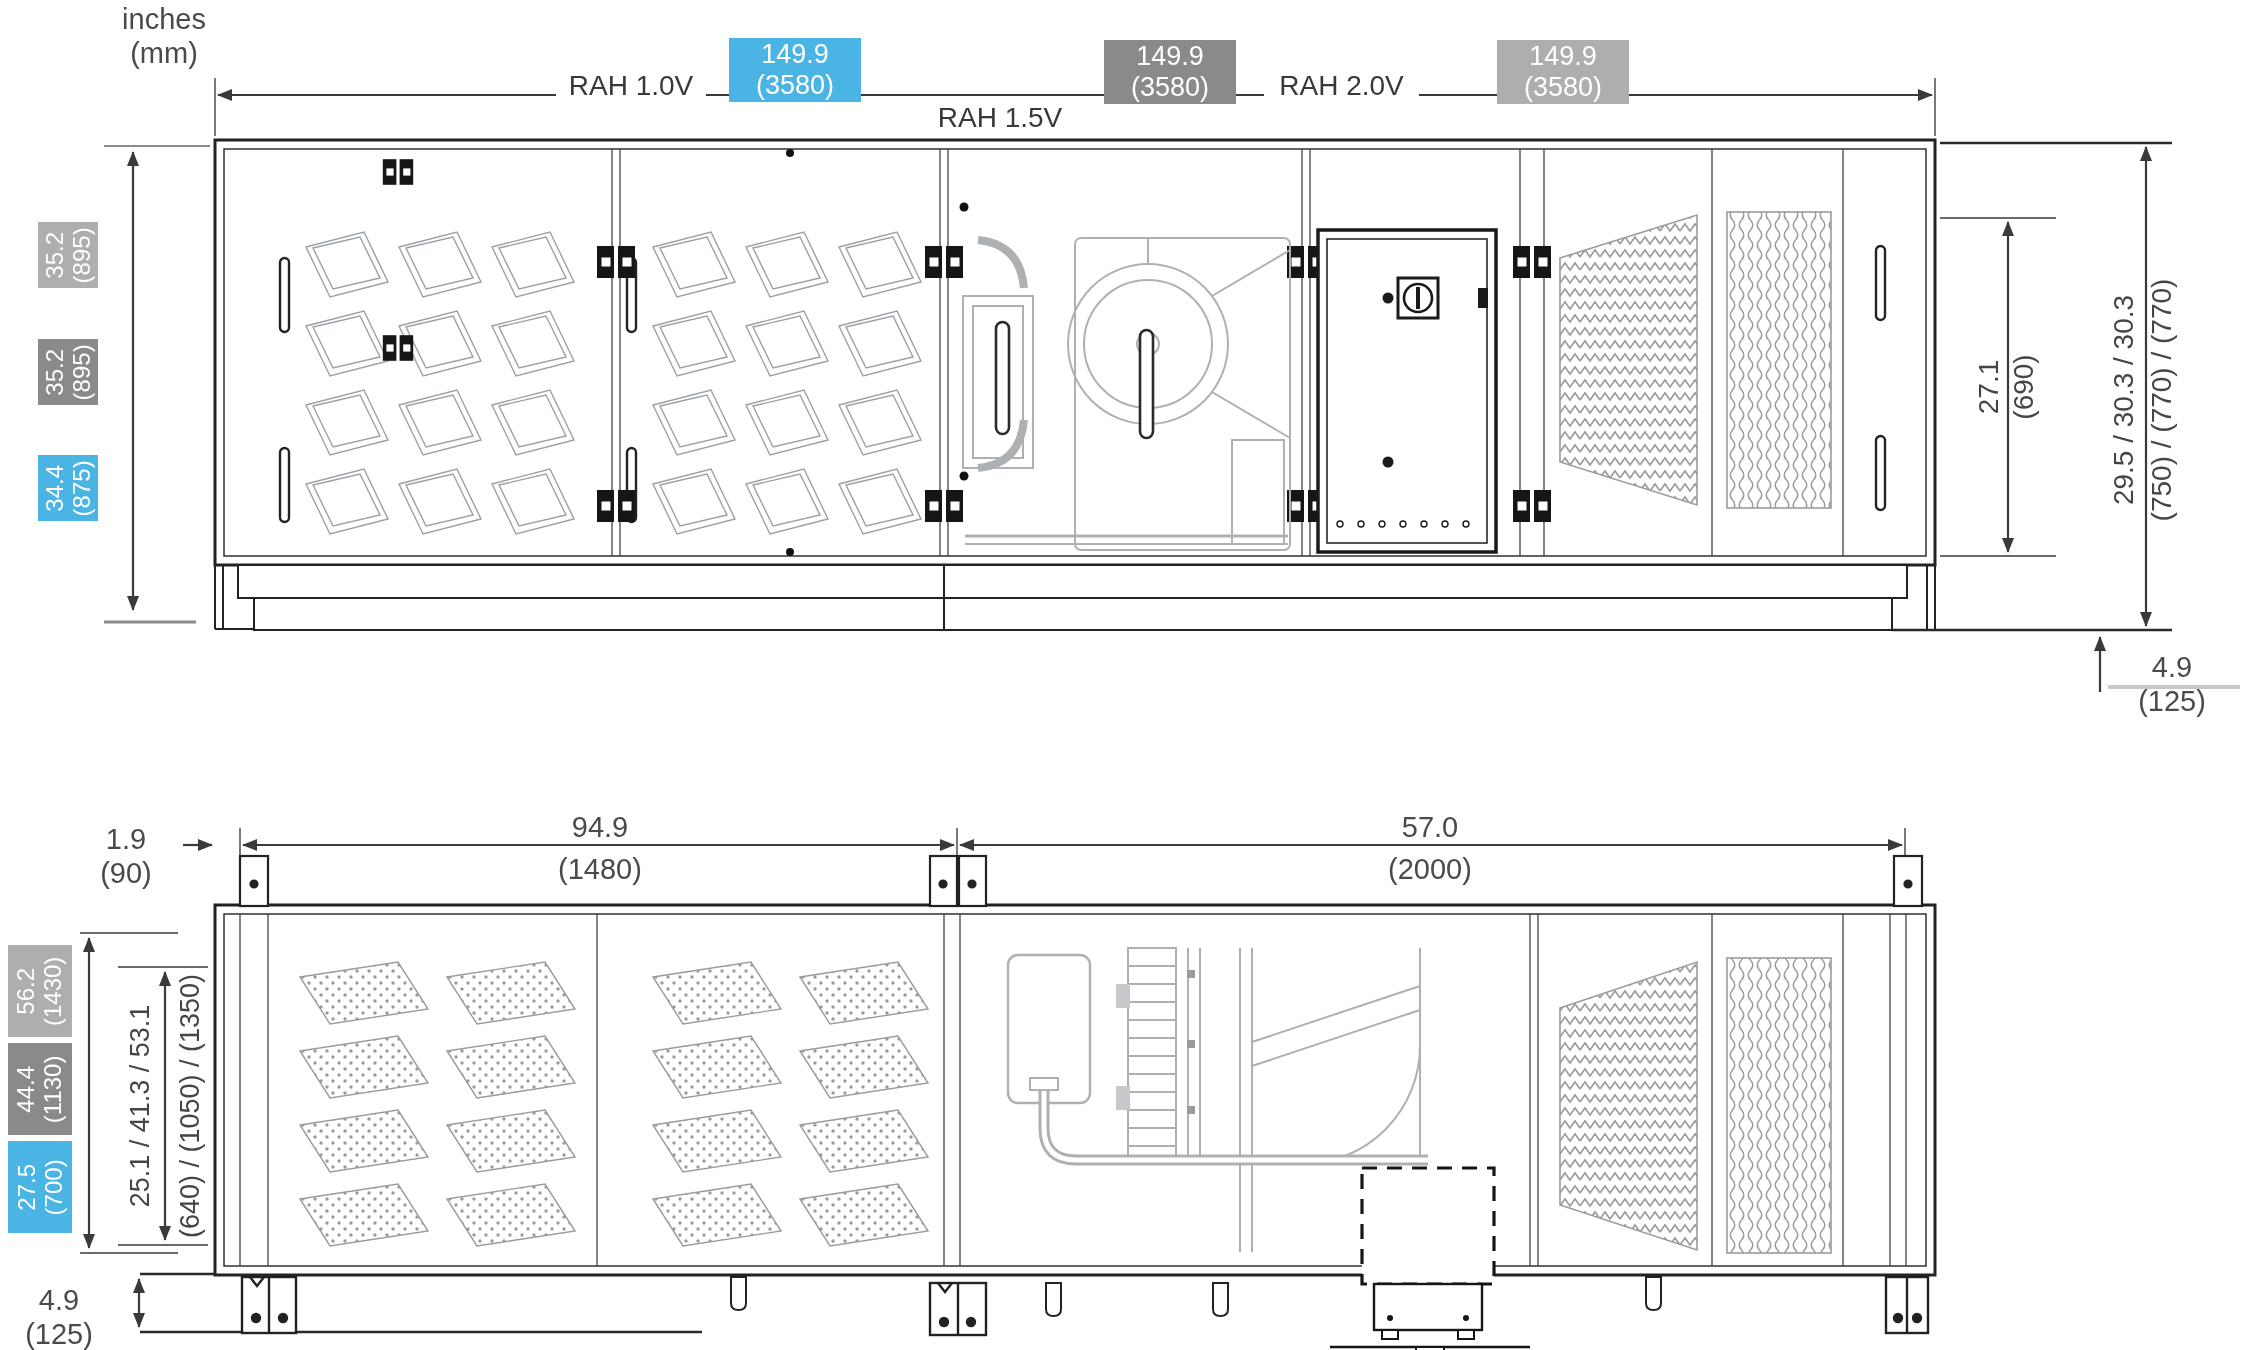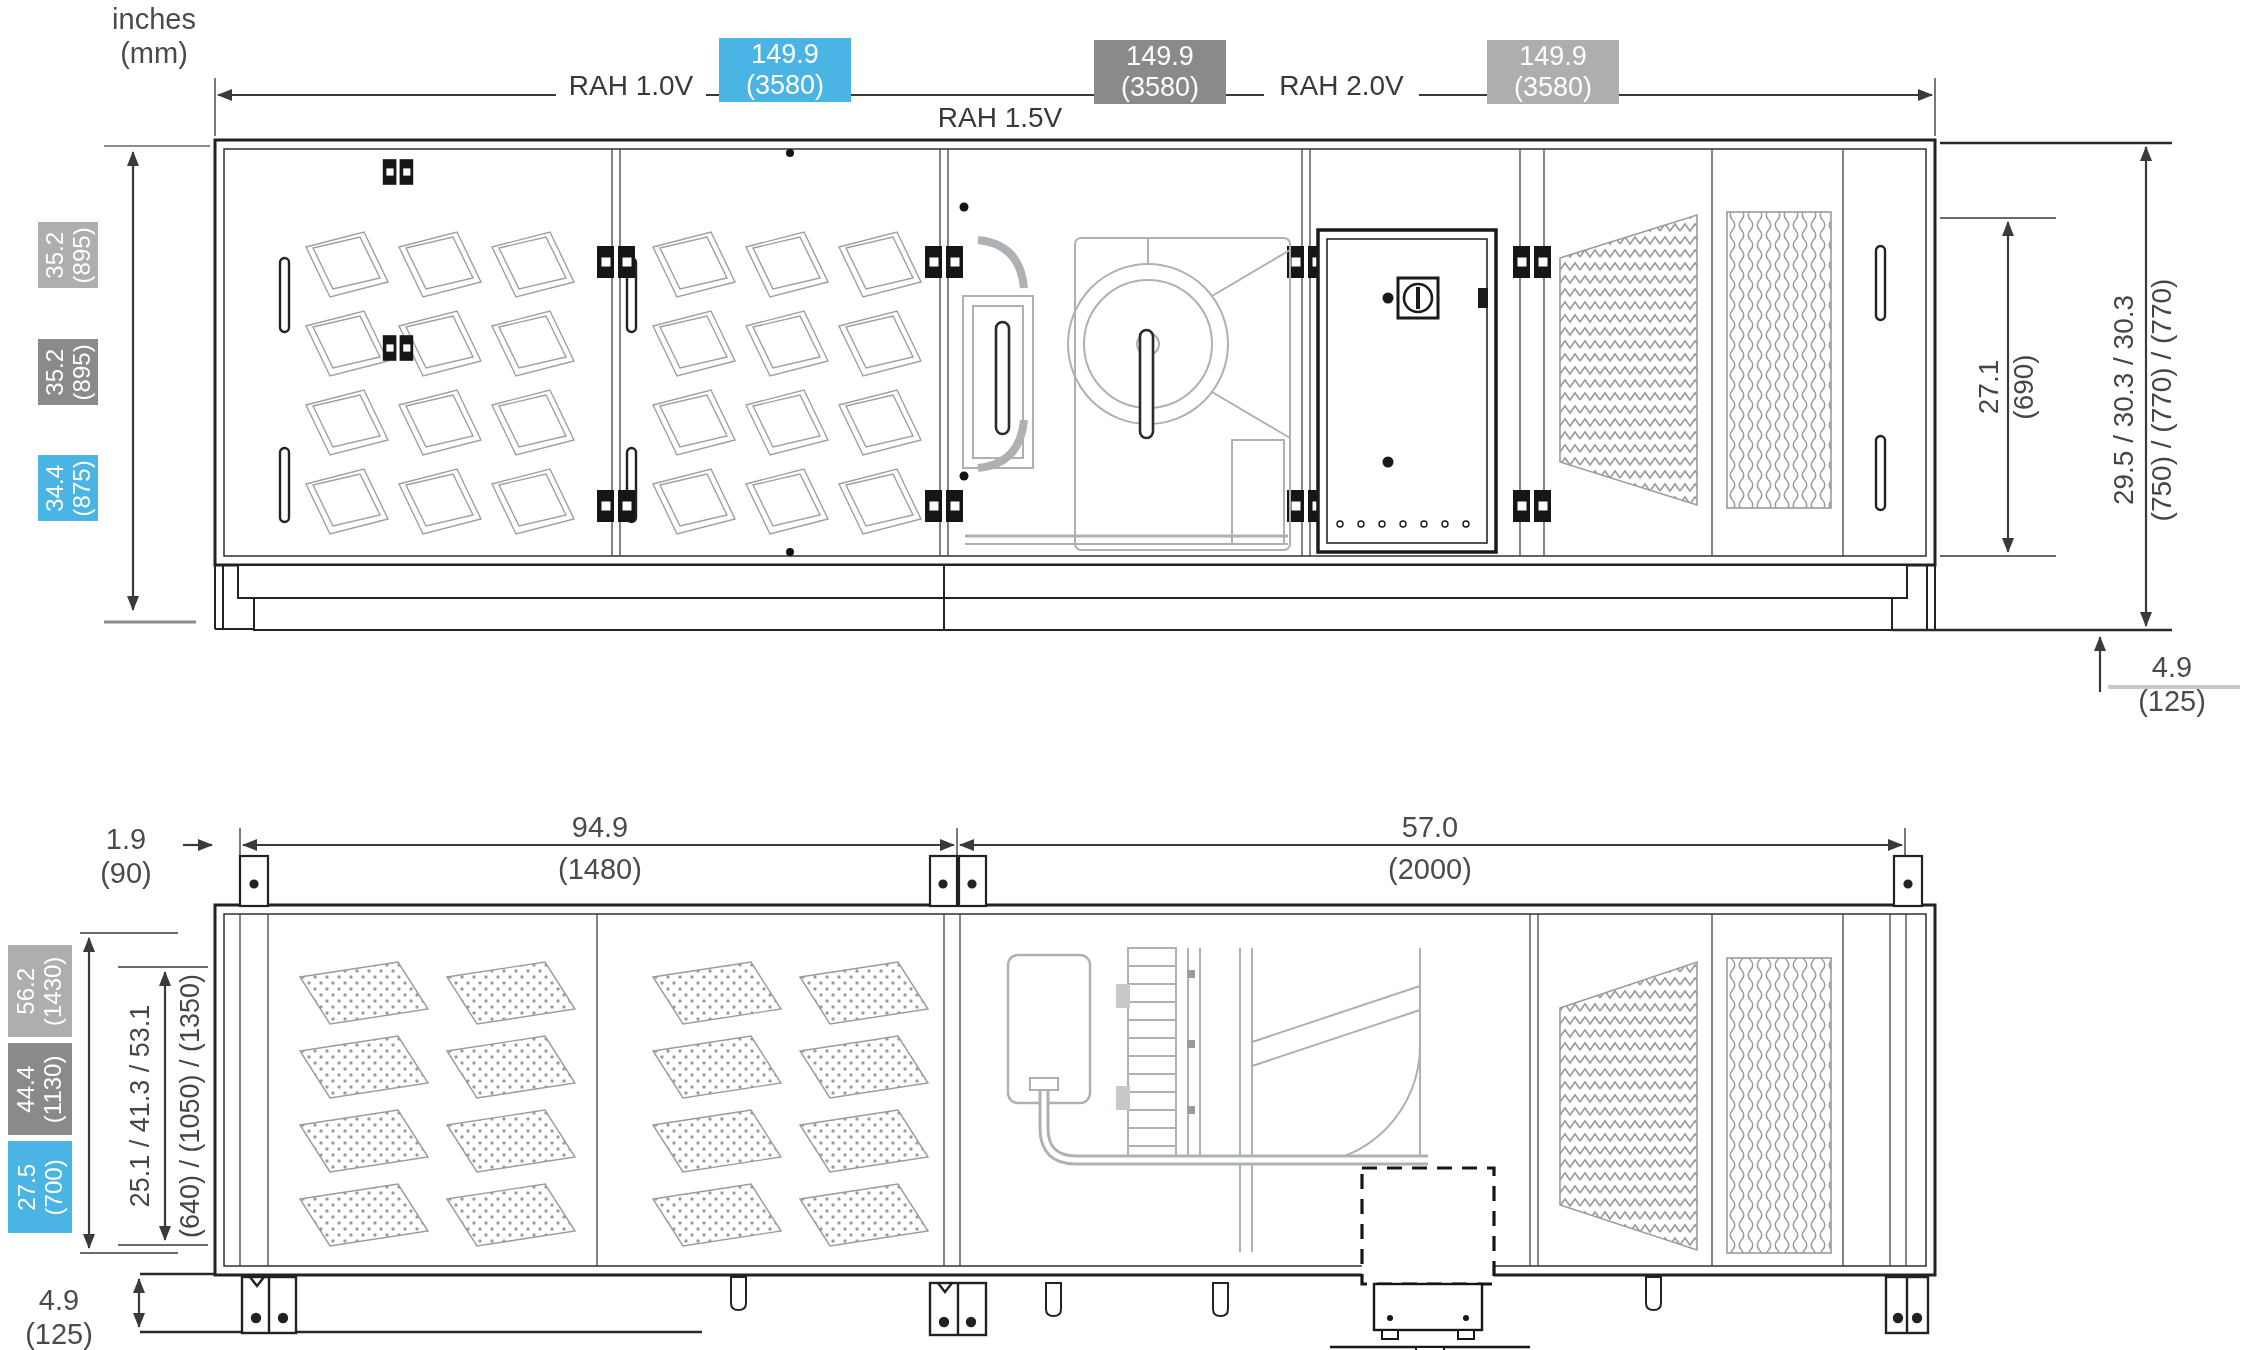--- a/index.html
+++ b/index.html
@@ -3,21 +3,21 @@
 <meta charset="utf-8">
 <style>
   html,body{margin:0;padding:0;background:#fff;}
   .canvas{position:relative;width:2245px;height:1350px;background:#fff;overflow:hidden;
           font-family:"Liberation Sans","DejaVu Sans",sans-serif;color:#3b3b3b;}
   svg.art{position:absolute;left:0;top:0;}
   .lbl{position:absolute;text-align:center;font-size:29px;line-height:1.18;color:#4a4a4a;}
   .lbl span{display:block;}
   .mlbl{position:absolute;text-align:center;font-size:28px;color:#383838;background:#fff;}
   .hbadge{position:absolute;width:132px;height:64px;display:flex;flex-direction:column;
-          align-items:center;justify-content:center;color:#fff;font-size:27px;line-height:1.16;text-align:center;}
+          align-items:center;justify-content:center;color:#fff;font-size:27px;line-height:1.16;text-align:center;margin-left:10px;}
   .hbadge span{display:block;}
   .vbadge{position:absolute;display:flex;align-items:center;justify-content:center;color:#fff;}
   .vbadge .in{transform:rotate(-90deg);text-align:center;font-size:24px;line-height:1.14;white-space:nowrap;}
   .vbadge .in span{display:block;}
   .bl{background:#4ab4e4}
   .gd{background:#8a8a8a}
   .gl{background:#aeaeae}
   .vlabel{position:absolute;white-space:nowrap;font-size:28px;color:#454545;
           transform:translate(-50%,-50%) rotate(-90deg);}
   .sm{font-size:27px;}
@@ -340,21 +340,21 @@
         <circle cx="1917" cy="1318" r="4" fill="#222"></circle>
   </g>
   <g>
     <use href="#leg" transform="translate(731,1277)"></use>
     <use href="#leg" transform="translate(1046,1283)"></use>
     <use href="#leg" transform="translate(1213,1283)"></use>
     <use href="#leg" transform="translate(1646,1277)"></use>
   </g>
 </svg>
 
-<div class="lbl" style="left:84px;top:2px;width:140px;">
+<div class="lbl" style="left:94px;top:2px;width:140px;">
   <span>inches</span>
   <span>(mm)</span>
 </div>
 
 <div class="mlbl" style="left:556px;top:70px;width:150px;">RAH 1.0V</div>
 <div class="hbadge bl" style="left:719px;top:38px;">
   <span>149.9</span>
   <span>(3580)</span>
 </div>
 

